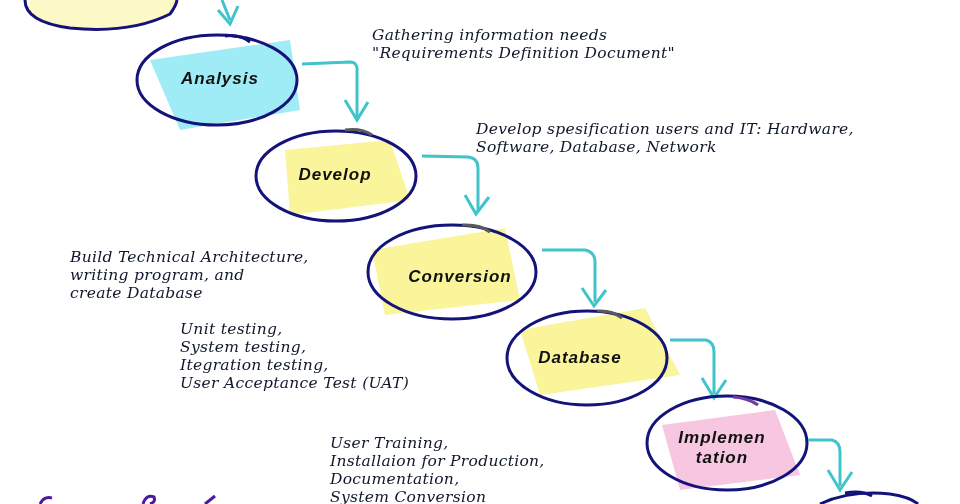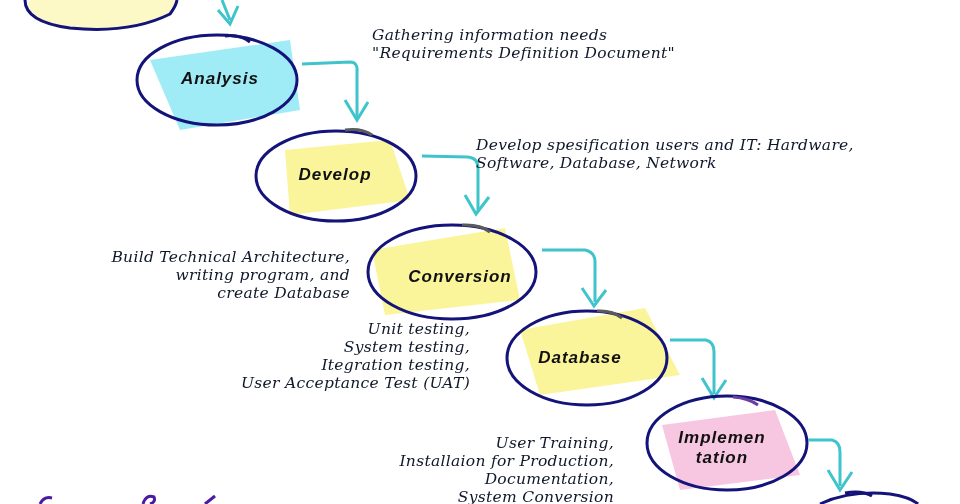--- a/index.html
+++ b/index.html
@@ -1,21 +1,21 @@
 <!DOCTYPE html>
 <html><head>
 <meta charset="utf-8">
 <style>
   html, body { margin:0; padding:0; background:#ffffff; }
   body { width:960px; height:504px; overflow:hidden; position:relative;
          font-family:"DejaVu Sans", sans-serif; }
   svg.canvas { position:absolute; left:0; top:0; }
   .note { position:absolute; font-family:"DejaVu Serif", serif; font-style:italic;
           color:#0f172a; font-size:15.5px; line-height:18px; white-space:pre; letter-spacing:0.3px; }
-  .note.right { text-align:right; }
+  .note.right { text-align:left; }
   .label { position:absolute; font-family:Liberation Sans, sans-serif; font-style:italic;
            font-weight:bold; color:#111; font-size:17px; letter-spacing:1px; text-align:center;
            line-height:20px; }
 </style>
 </head>
 <body>
 
 <svg class="canvas" width="960" height="504" viewBox="0 0 960 504">
 
   <g>
@@ -79,21 +79,21 @@
 
 <div class="label" style="left:160px;top:69px;width:120px;">Analysis</div>
 <div class="label" style="left:280px;top:165px;width:110px;">Develop</div>
 <div class="label" style="left:385px;top:267px;width:150px;">Conversion</div>
 <div class="label" style="left:520px;top:348px;width:120px;">Database</div>
 <div class="label" style="left:672px;top:428px;width:100px;text-align:center;white-space:pre;">Implemen
 tation</div>
 
 <div class="note" style="left:372px;top:26px;">Gathering information needs
 "Requirements Definition Document"</div>
-<div class="note" style="left:476px;top:120px;margin-top:16px;">Develop spesification users and IT: Hardware,
+<div class="note" style="left:476px;top:120px;">Develop spesification users and IT: Hardware,
 Software, Database, Network</div>
 <div class="note right" style="left:70px;top:248px;width:280px;">Build Technical Architecture,
 writing program, and
 create Database</div>
 <div class="note right" style="left:180px;top:320px;width:290px;">Unit testing,
 System testing,
 Itegration testing,
 User Acceptance Test (UAT)</div>
 <div class="note right" style="left:330px;top:434px;width:284px;">User Training,
 Installaion for Production,

